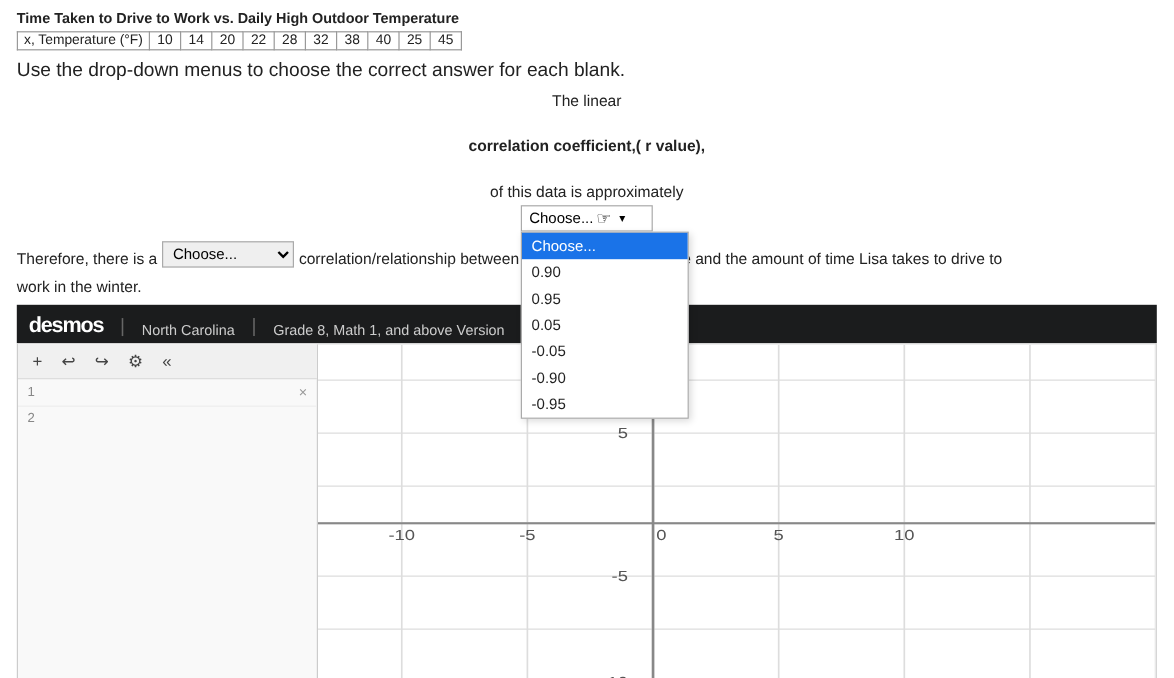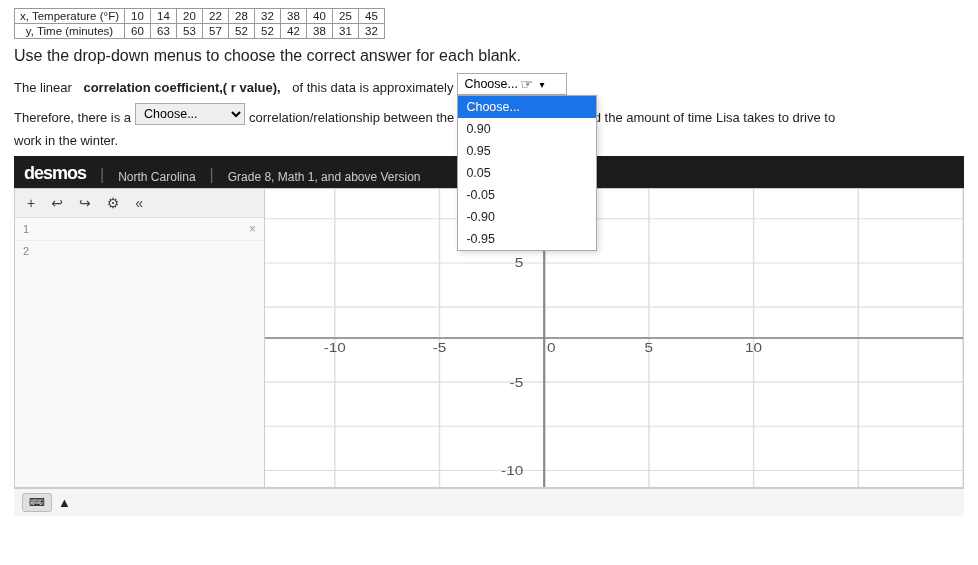--- a/index.html
+++ b/index.html
@@ -29,38 +29,39 @@
       margin-bottom: 8px;
       font-size: 11.5px;
     }
     .data-table td {
       border: 1px solid #999;
       padding: 1px 5px;
       text-align: center;
       min-width: 26px;
     }
     .data-table td.label-cell {
-      text-align: center;
+      text-align: right;
       min-width: 110px;
     }
 
     .instruction-text {
       font-size: 16px;
       margin-bottom: 8px;
       color: #222;
     }
 
     .correlation-line {
       font-size: 13px;
       margin-bottom: 8px;
       display: flex;
-      align-items: flex-end;
+      align-items: center;
       flex-wrap: wrap;
       gap: 4px;
       position: relative;
+      flex-direction: column;
     }
 
     .bold { font-weight: bold; }
 
     .dropdown-wrapper {
       position: relative;
       display: inline-block;
     }
 
     .dropdown-btn {
@@ -253,48 +254,36 @@
     .cursor-hand {
       display: inline-block;
       font-size: 14px;
     }
   </style>
 </head>
 <body>
 
 <div class="page-wrapper">
 
+  <div class="table-title">Time Taken to Drive to Work vs. Daily High Outdoor Temperature</div>
 
   <table class="data-table">
     <tbody>
       <tr>
         <td class="label-cell">x, Temperature (°F)</td>
         <td>10</td>
         <td>14</td>
         <td>20</td>
         <td>22</td>
         <td>28</td>
         <td>32</td>
         <td>38</td>
         <td>40</td>
         <td>25</td>
         <td>45</td>
-      </tr>
-      <tr>
-        <td class="label-cell">y, Time (minutes)</td>
-        <td>60</td>
-        <td>63</td>
-        <td>53</td>
-        <td>57</td>
-        <td>52</td>
-        <td>52</td>
-        <td>42</td>
-        <td>38</td>
-        <td>31</td>
-        <td>32</td>
       </tr>
     </tbody>
   </table>
 
   <p class="instruction-text">Use the drop-down menus to choose the correct answer for each blank.</p>
 
   <div class="correlation-line">
     <span>The linear</span>&nbsp;<span class="bold">correlation coefficient,( r value),</span>&nbsp;<span>of this data is approximately</span>
     <div class="dropdown-wrapper">
       <button class="dropdown-btn">

